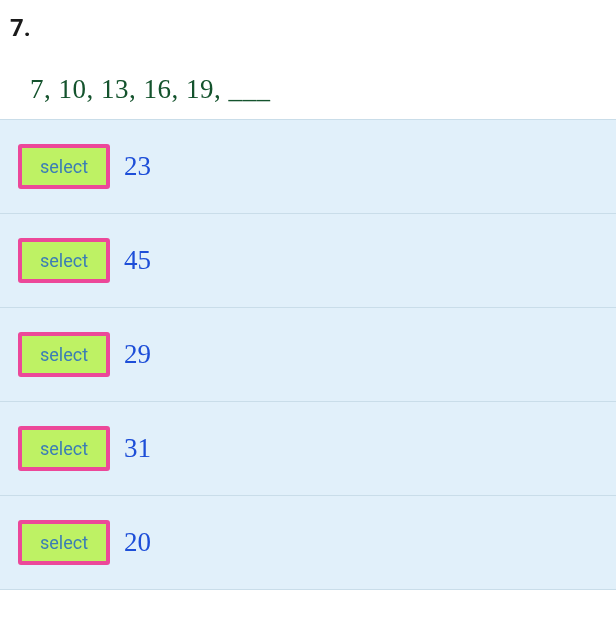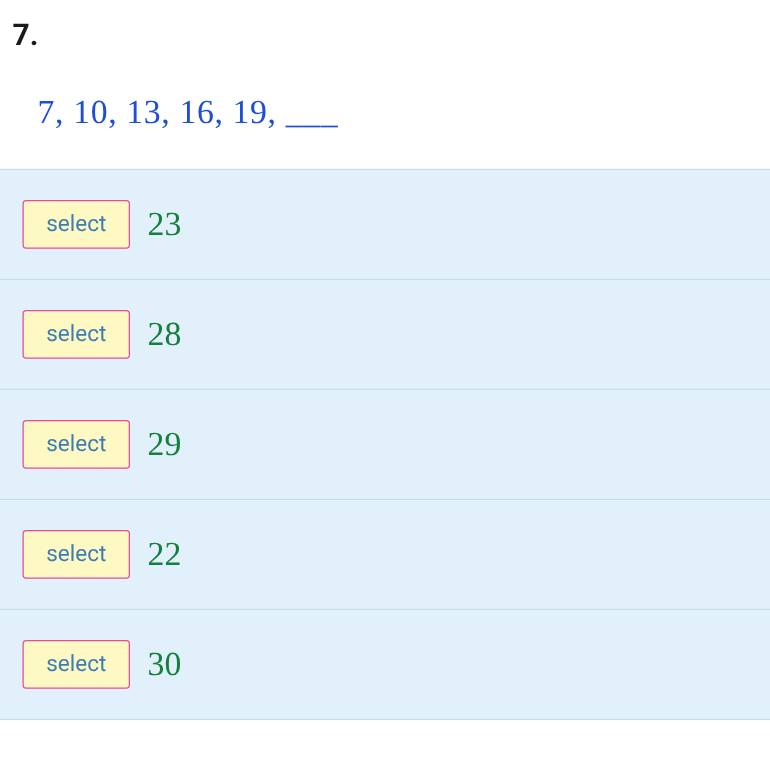--- a/index.html
+++ b/index.html
@@ -22,76 +22,76 @@
       display: flex;
       align-items: baseline;
     }
     .question-number {
       margin-right: 2px;
     }
     .question-text {
       flex: 1;
     }
     .sequence-text {
-      padding: 22px 10px 30px 30px;
+      padding: 22px 10px 14px 30px;
       font-family: "Georgia", "Times New Roman", serif;
       font-size: 27px;
-      color: #1d4ed8;
+      color: #14532d;
       letter-spacing: 0.5px;
     }
     .options-container {
       border-top: 1px solid #c9dde9;
     }
     .option-row {
       display: flex;
       align-items: center;
       padding: 24px 18px;
       background: #e1f0fa;
       border-bottom: 1px solid #c9dde9;
     }
     .select-button {
-      background: #fef9c3;
-      border: 1px solid #ec4899;
+      background: #bef264;
+      border: 4px solid #ec4899;
       color: #3b7db5;
       font-size: 18px;
       padding: 8px 18px;
       border-radius: 3px;
       cursor: pointer;
       font-family: inherit;
       margin-right: 14px;
     }
     .option-value {
       font-family: "Georgia", "Times New Roman", serif;
       font-size: 27px;
-      color: #15803d;
+      color: #1d4ed8;
     }
   </style>
 </head>
 <body>
 
 <div class="question-header">
   <span class="question-number">7.</span>
 </div>
 
 <div class="sequence-text">7, 10, 13, 16, 19, ___</div>
 
 <div class="options-container">
   <div class="option-row">
     <button class="select-button">select</button>
     <span class="option-value">23</span>
   </div>
   <div class="option-row">
     <button class="select-button">select</button>
-    <span class="option-value">28</span>
+    <span class="option-value">45</span>
   </div>
   <div class="option-row">
     <button class="select-button">select</button>
     <span class="option-value">29</span>
   </div>
   <div class="option-row">
     <button class="select-button">select</button>
-    <span class="option-value">22</span>
+    <span class="option-value">31</span>
   </div>
   <div class="option-row">
     <button class="select-button">select</button>
-    <span class="option-value">30</span>
+    <span class="option-value">20</span>
   </div>
 </div>
 
 </body></html>

